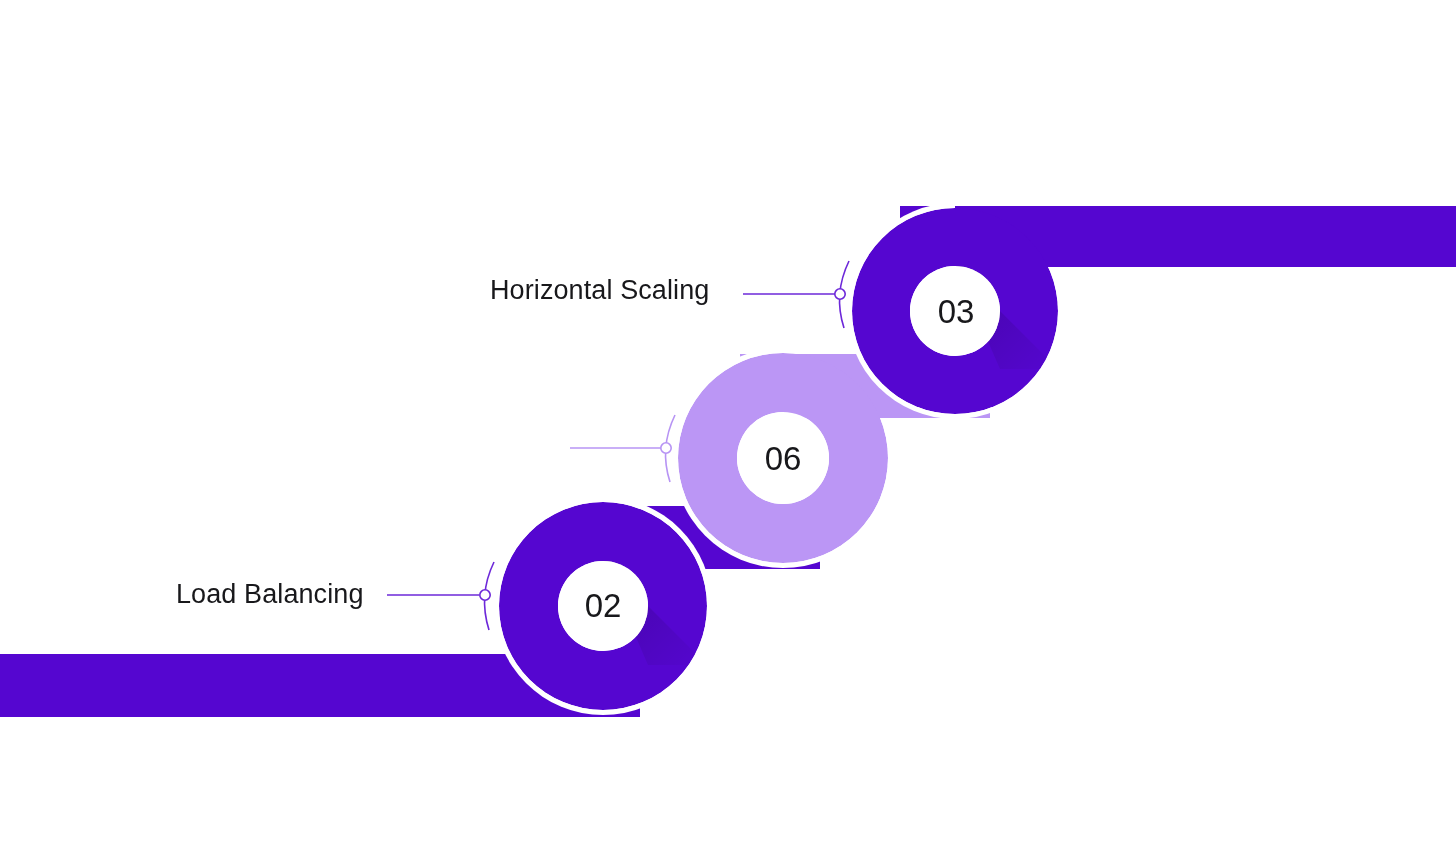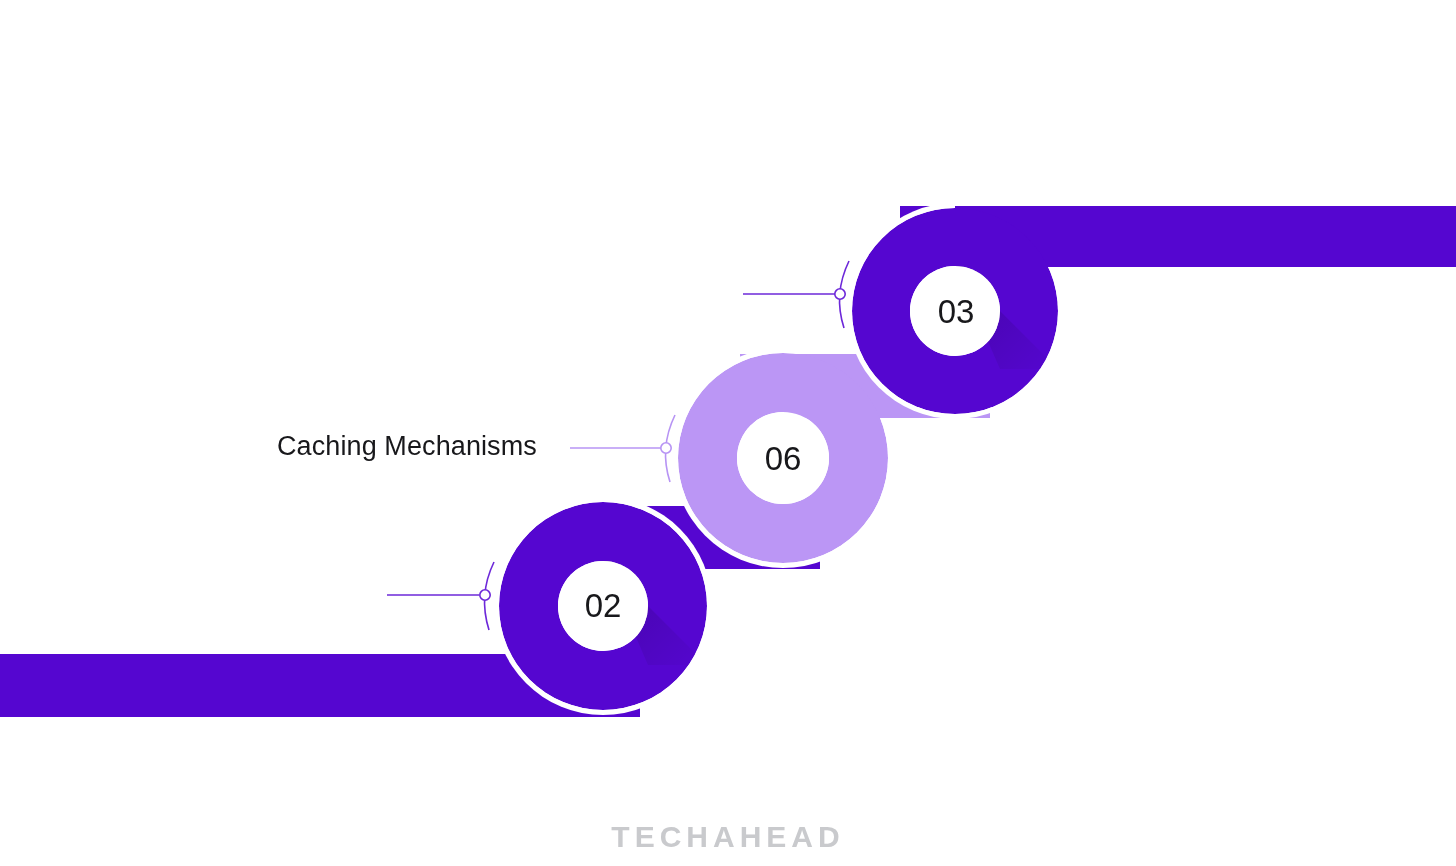--- a/index.html
+++ b/index.html
@@ -170,21 +170,21 @@
       <circle cx="666" cy="448" r="5.2" fill="#ffffff" stroke="#B794F4" stroke-width="1.6"></circle>
     </g>
 
     <g>
       <line x1="743" y1="294" x2="835" y2="294" stroke="#6D28D9" stroke-width="1.6"></line>
       <path d="M 849 261 Q 833 294 844 328" fill="none" stroke="#6D28D9" stroke-width="1.6"></path>
       <circle cx="840" cy="294" r="5.2" fill="#ffffff" stroke="#6D28D9" stroke-width="1.6"></circle>
     </g>
   </svg>
 
-  <div class="step-label step-label-2">Caching Mechanisms</div>
+  <div class="step-label step-label-1">Load Balancing</div>
+  <div class="step-label step-label-3">Horizontal Scaling</div>
 
   <div class="step-number step-number-1">02</div>
   <div class="step-number step-number-2">06</div>
   <div class="step-number step-number-3">03</div>
 
-  <div class="watermark">TECHAHEAD</div>
 
 </div>
 
 </body></html>

